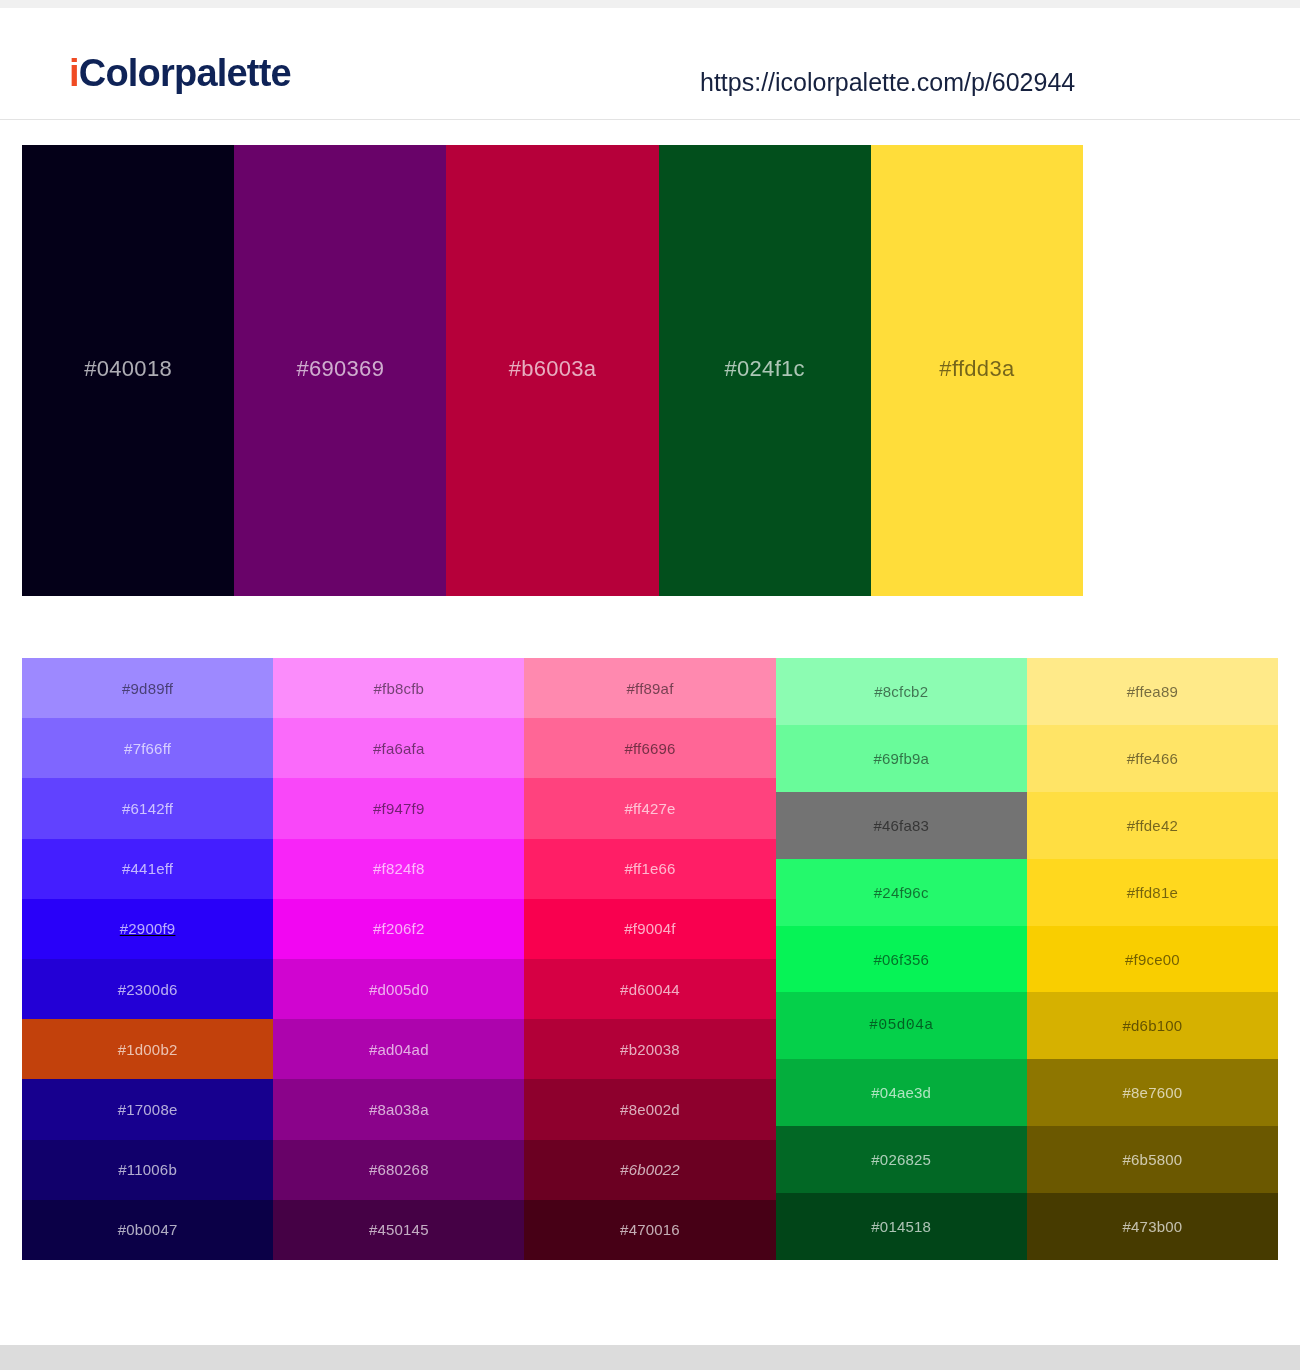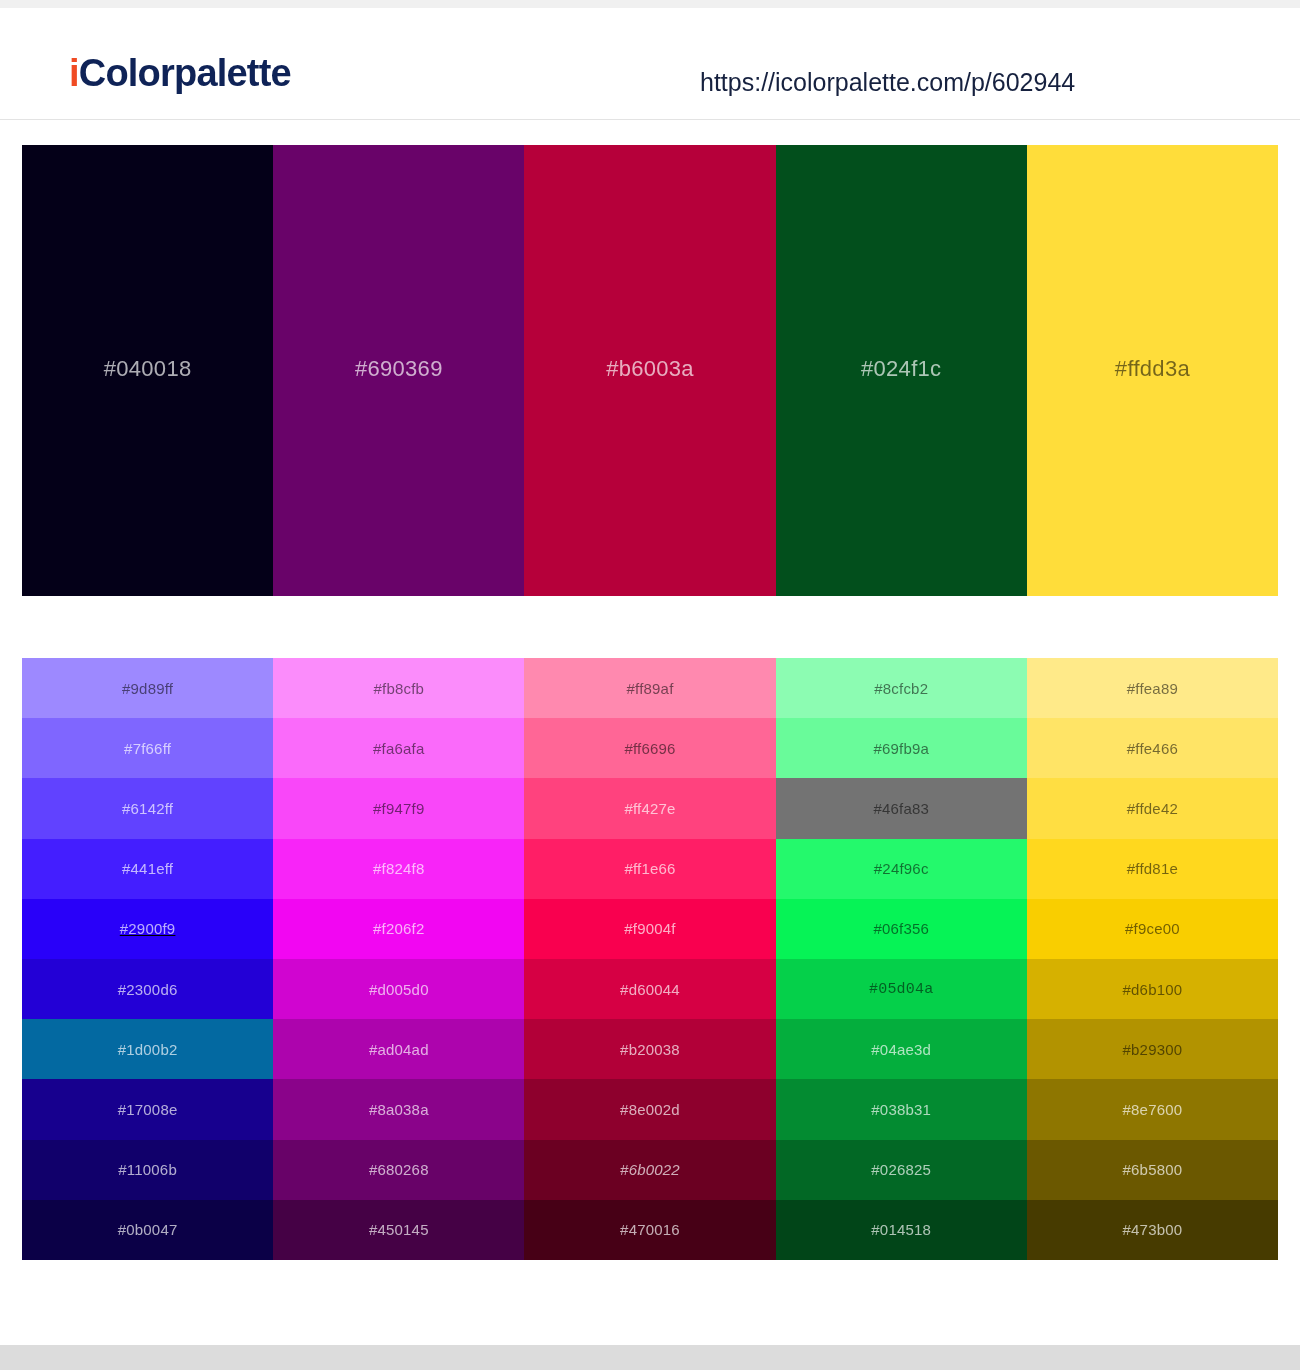--- a/index.html
+++ b/index.html
@@ -59,21 +59,21 @@
     color: #16213f;
     white-space: nowrap;
     line-height: 1;
   }
 
   
   .main-palette {
     position: absolute;
     left: 22px;
     top: 145px;
-    width: 1256px;
+    width: 1061px;
     height: 451px;
     display: flex;
   }
   .main-swatch {
     flex: 1 1 0;
     position: relative;
     display: flex;
     align-items: center;
     justify-content: center;
   }
@@ -168,21 +168,21 @@
         </div>
         <div class="shade-cell" style="background: rgb(68, 30, 255);">
           <span class="hex on-dark">#441eff</span>
         </div>
         <div class="shade-cell" style="background: rgb(41, 0, 249); text-decoration: underline;">
           <span class="hex on-dark">#2900f9</span>
         </div>
         <div class="shade-cell" style="background: rgb(35, 0, 214);">
           <span class="hex on-dark">#2300d6</span>
         </div>
-        <div class="shade-cell" style="background: #0369a1; text-align: right;">
+        <div class="shade-cell" style="background: #c2410c; text-align: right;">
           <span class="hex on-dark">#1d00b2</span>
         </div>
         <div class="shade-cell" style="background: rgb(23, 0, 142);">
           <span class="hex on-dark">#17008e</span>
         </div>
         <div class="shade-cell" style="background: rgb(17, 0, 107);">
           <span class="hex on-dark">#11006b</span>
         </div>
         <div class="shade-cell" style="background: rgb(11, 0, 71);">
           <span class="hex on-dark">#0b0047</span>
@@ -267,23 +267,20 @@
         </div>
         <div class="shade-cell" style="background: rgb(6, 243, 86);">
           <span class="hex on-light">#06f356</span>
         </div>
         <div class="shade-cell" style="background: rgb(5, 208, 74); font-family: Liberation Mono, monospace;">
           <span class="hex on-light">#05d04a</span>
         </div>
         <div class="shade-cell" style="background: rgb(4, 174, 61);">
           <span class="hex on-dark">#04ae3d</span>
         </div>
-        <div class="shade-cell" style="background: rgb(3, 139, 49);">
-          <span class="hex on-dark">#038b31</span>
-        </div>
         <div class="shade-cell" style="background: rgb(2, 104, 37);">
           <span class="hex on-dark">#026825</span>
         </div>
         <div class="shade-cell" style="background: rgb(1, 69, 24);">
           <span class="hex on-dark">#014518</span>
         </div>
       </div>
       <div class="shade-col">
         <div class="shade-cell" style="background: rgb(255, 234, 137);">
           <span class="hex on-light">#ffea89</span>
@@ -296,23 +293,20 @@
         </div>
         <div class="shade-cell" style="background: rgb(255, 216, 30);">
           <span class="hex on-light">#ffd81e</span>
         </div>
         <div class="shade-cell" style="background: rgb(249, 206, 0);">
           <span class="hex on-light">#f9ce00</span>
         </div>
         <div class="shade-cell" style="background: rgb(214, 177, 0);">
           <span class="hex on-light">#d6b100</span>
         </div>
-        <div class="shade-cell" style="background: rgb(178, 147, 0);">
-          <span class="hex on-light">#b29300</span>
-        </div>
         <div class="shade-cell" style="background: rgb(142, 118, 0);">
           <span class="hex on-dark">#8e7600</span>
         </div>
         <div class="shade-cell" style="background: rgb(107, 88, 0);">
           <span class="hex on-dark">#6b5800</span>
         </div>
         <div class="shade-cell" style="background: rgb(71, 59, 0);">
           <span class="hex on-dark">#473b00</span>
         </div>
       </div>

